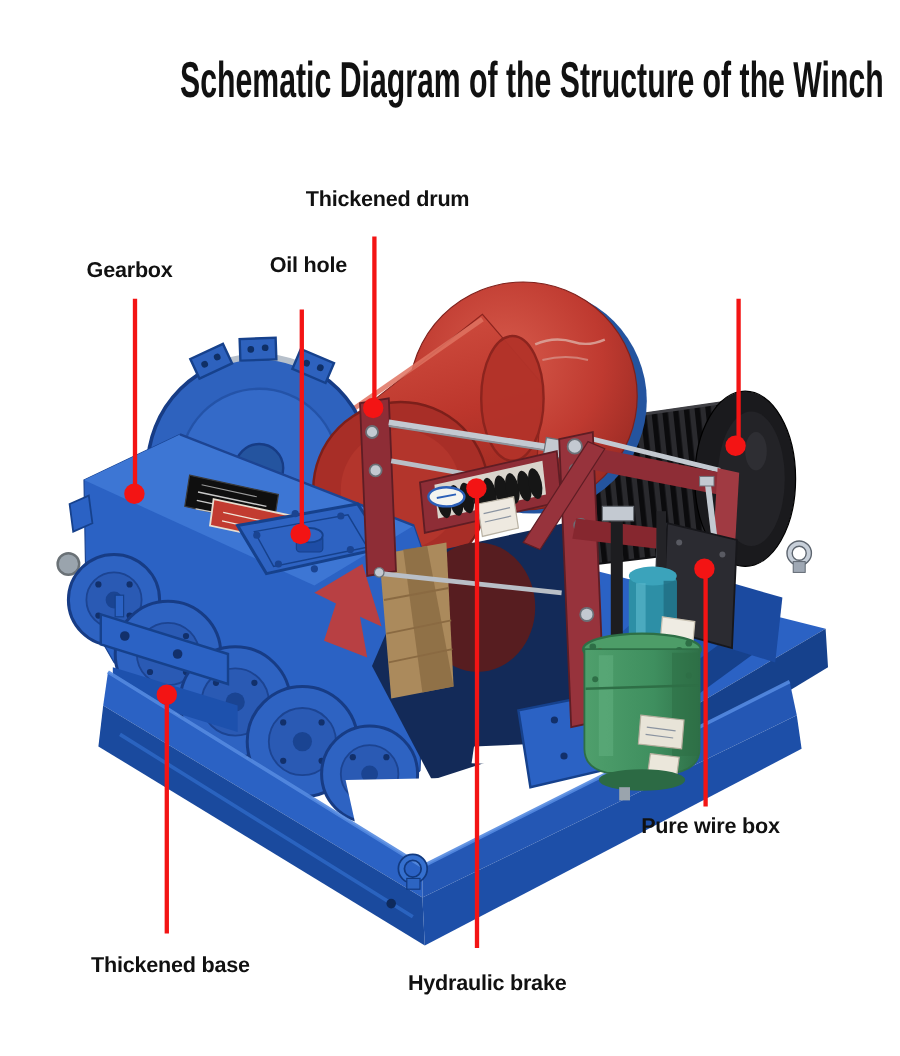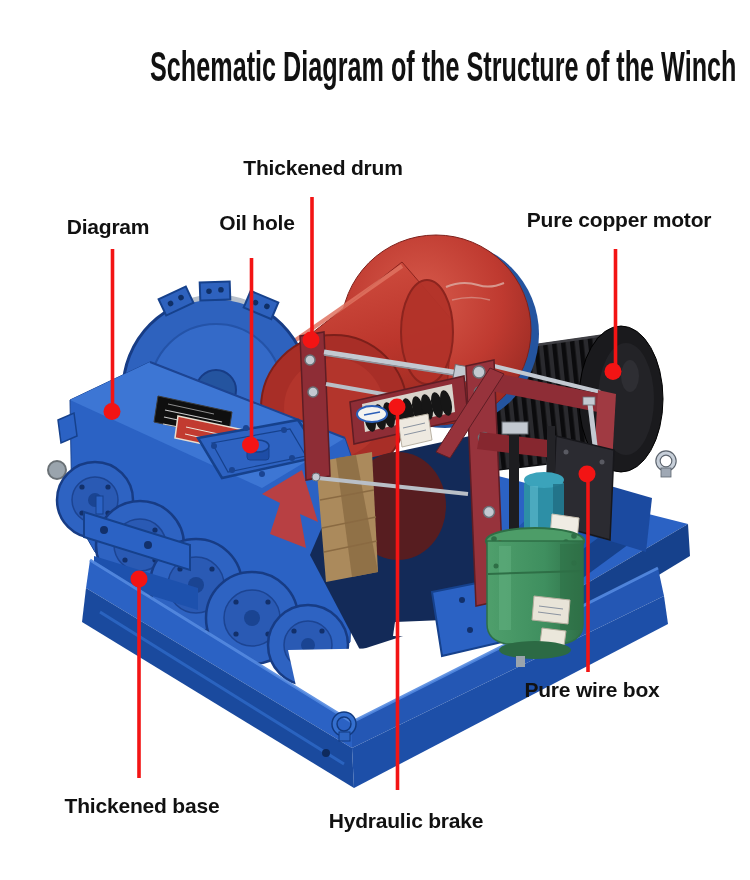--- a/index.html
+++ b/index.html
@@ -9,21 +9,21 @@
     font-family:"Liberation Sans",sans-serif;
   }
   .title{
     position:absolute;top:46px;left:0;right:0;margin:0;
     text-align:center;font-size:42px;line-height:1.0;font-weight:bold;
     color:var(--label-text,#111111);
     transform:scaleX(0.60);letter-spacing:0;white-space:nowrap;
   }
   .part-label{
     position:absolute;transform:translateX(-50%);
-    font-size:21px;font-weight:bold;letter-spacing:-0.2px;white-space:nowrap;
+    font-size:18px;font-weight:bold;letter-spacing:-0.2px;white-space:nowrap;
     color:var(--label-text,#111111);
   }
   .lbl-thickened-drum {left:323px;top:156px;}
   .lbl-gearbox        {left:108px;top:215px;}
   .lbl-oil-hole       {left:257px;top:211px;}
   .lbl-pure-copper-motor{left:619px;top:208px;}
   .lbl-motor-wire-box {left:592px;top:678px;}
   .lbl-thickened-base {left:142px;top:794px;}
   .lbl-hydraulic-brake{left:406px;top:809px;}
   svg.machine{position:absolute;left:0;top:0;width:750px;height:880px;}
@@ -358,20 +358,19 @@
       <line class="co" x1="588" y1="474" x2="588" y2="672"></line>
       <circle class="cod" cx="587" cy="474" r="8.5"></circle>
       <line class="co" x1="139" y1="579" x2="139" y2="778"></line>
       <circle class="cod" cx="139" cy="579" r="8.5"></circle>
       <line class="co" x1="397.5" y1="407" x2="397.5" y2="790"></line>
       <circle class="cod" cx="397" cy="407" r="8.5"></circle>
     </g>
   </svg>
 
   <div class="part-label lbl-thickened-drum">Thickened drum</div>
-  <div class="part-label lbl-gearbox">Diagram</div>
+  <div class="part-label lbl-gearbox">Gearbox</div>
   <div class="part-label lbl-oil-hole">Oil hole</div>
-  <div class="part-label lbl-pure-copper-motor">Pure copper motor</div>
   <div class="part-label lbl-motor-wire-box">Pure wire box</div>
   <div class="part-label lbl-hydraulic-brake">Hydraulic brake</div>
   <div class="part-label lbl-thickened-base">Thickened base</div>
 
 </div>
 
 </body></html>

